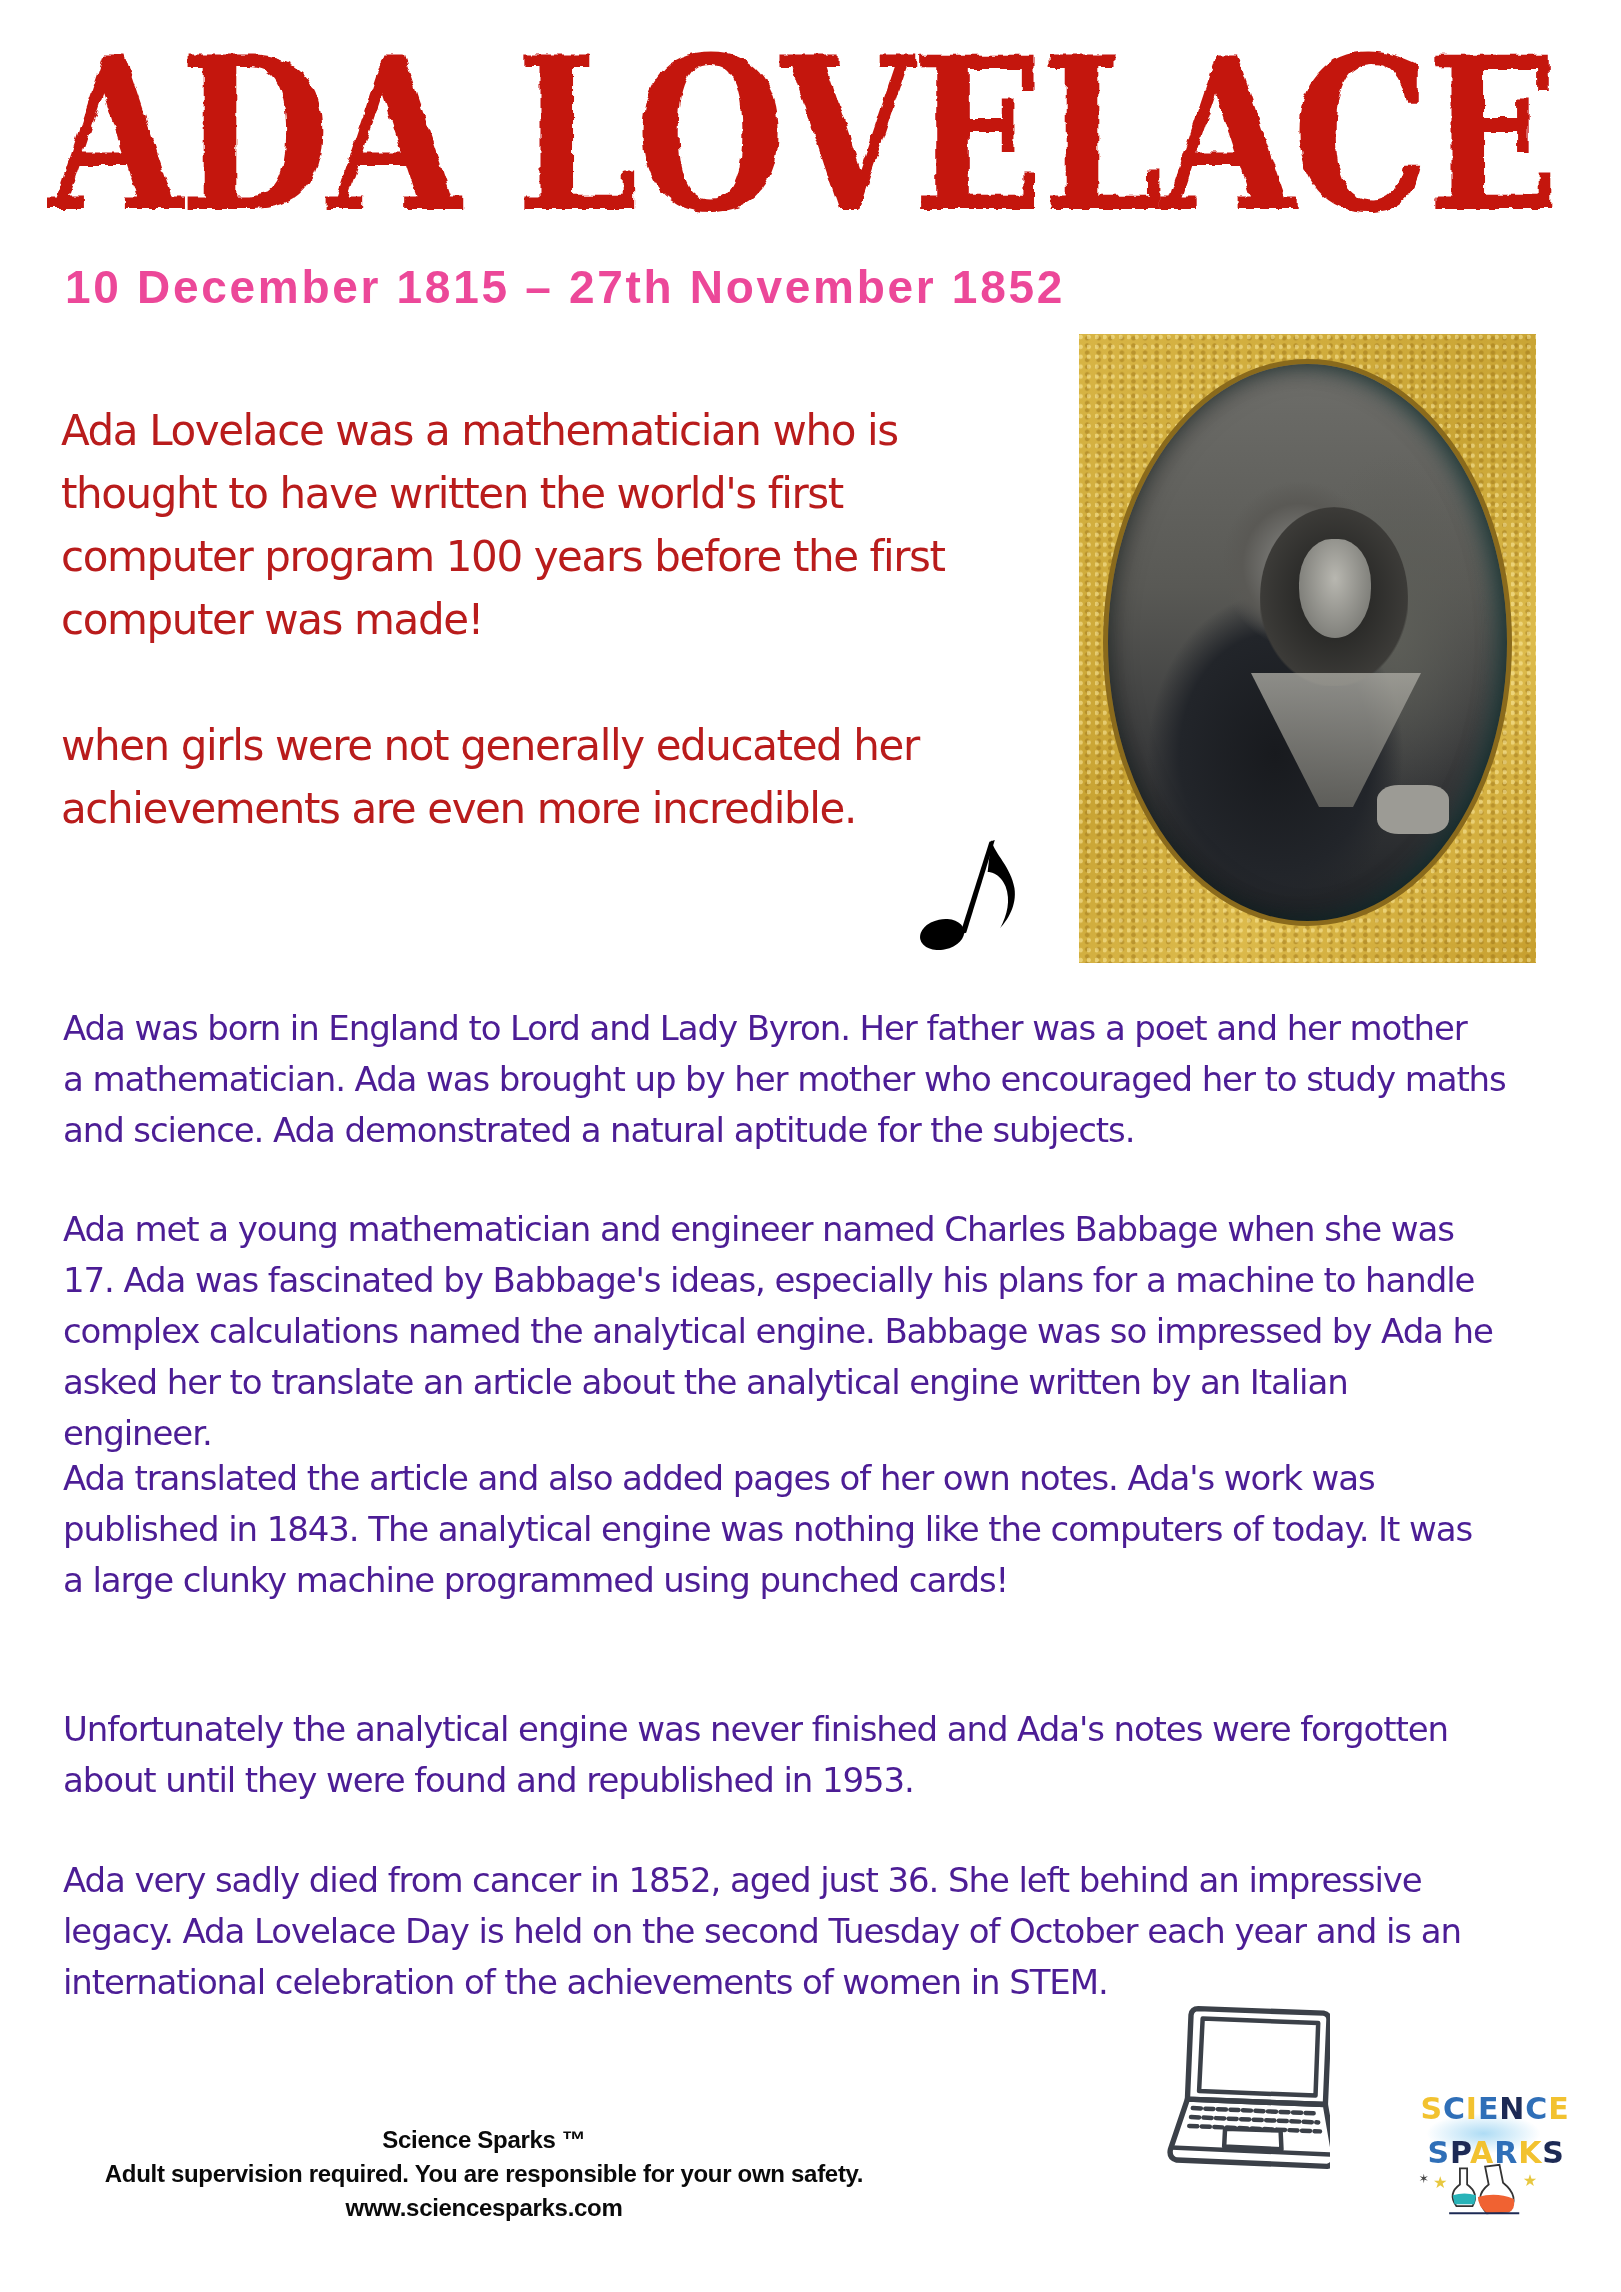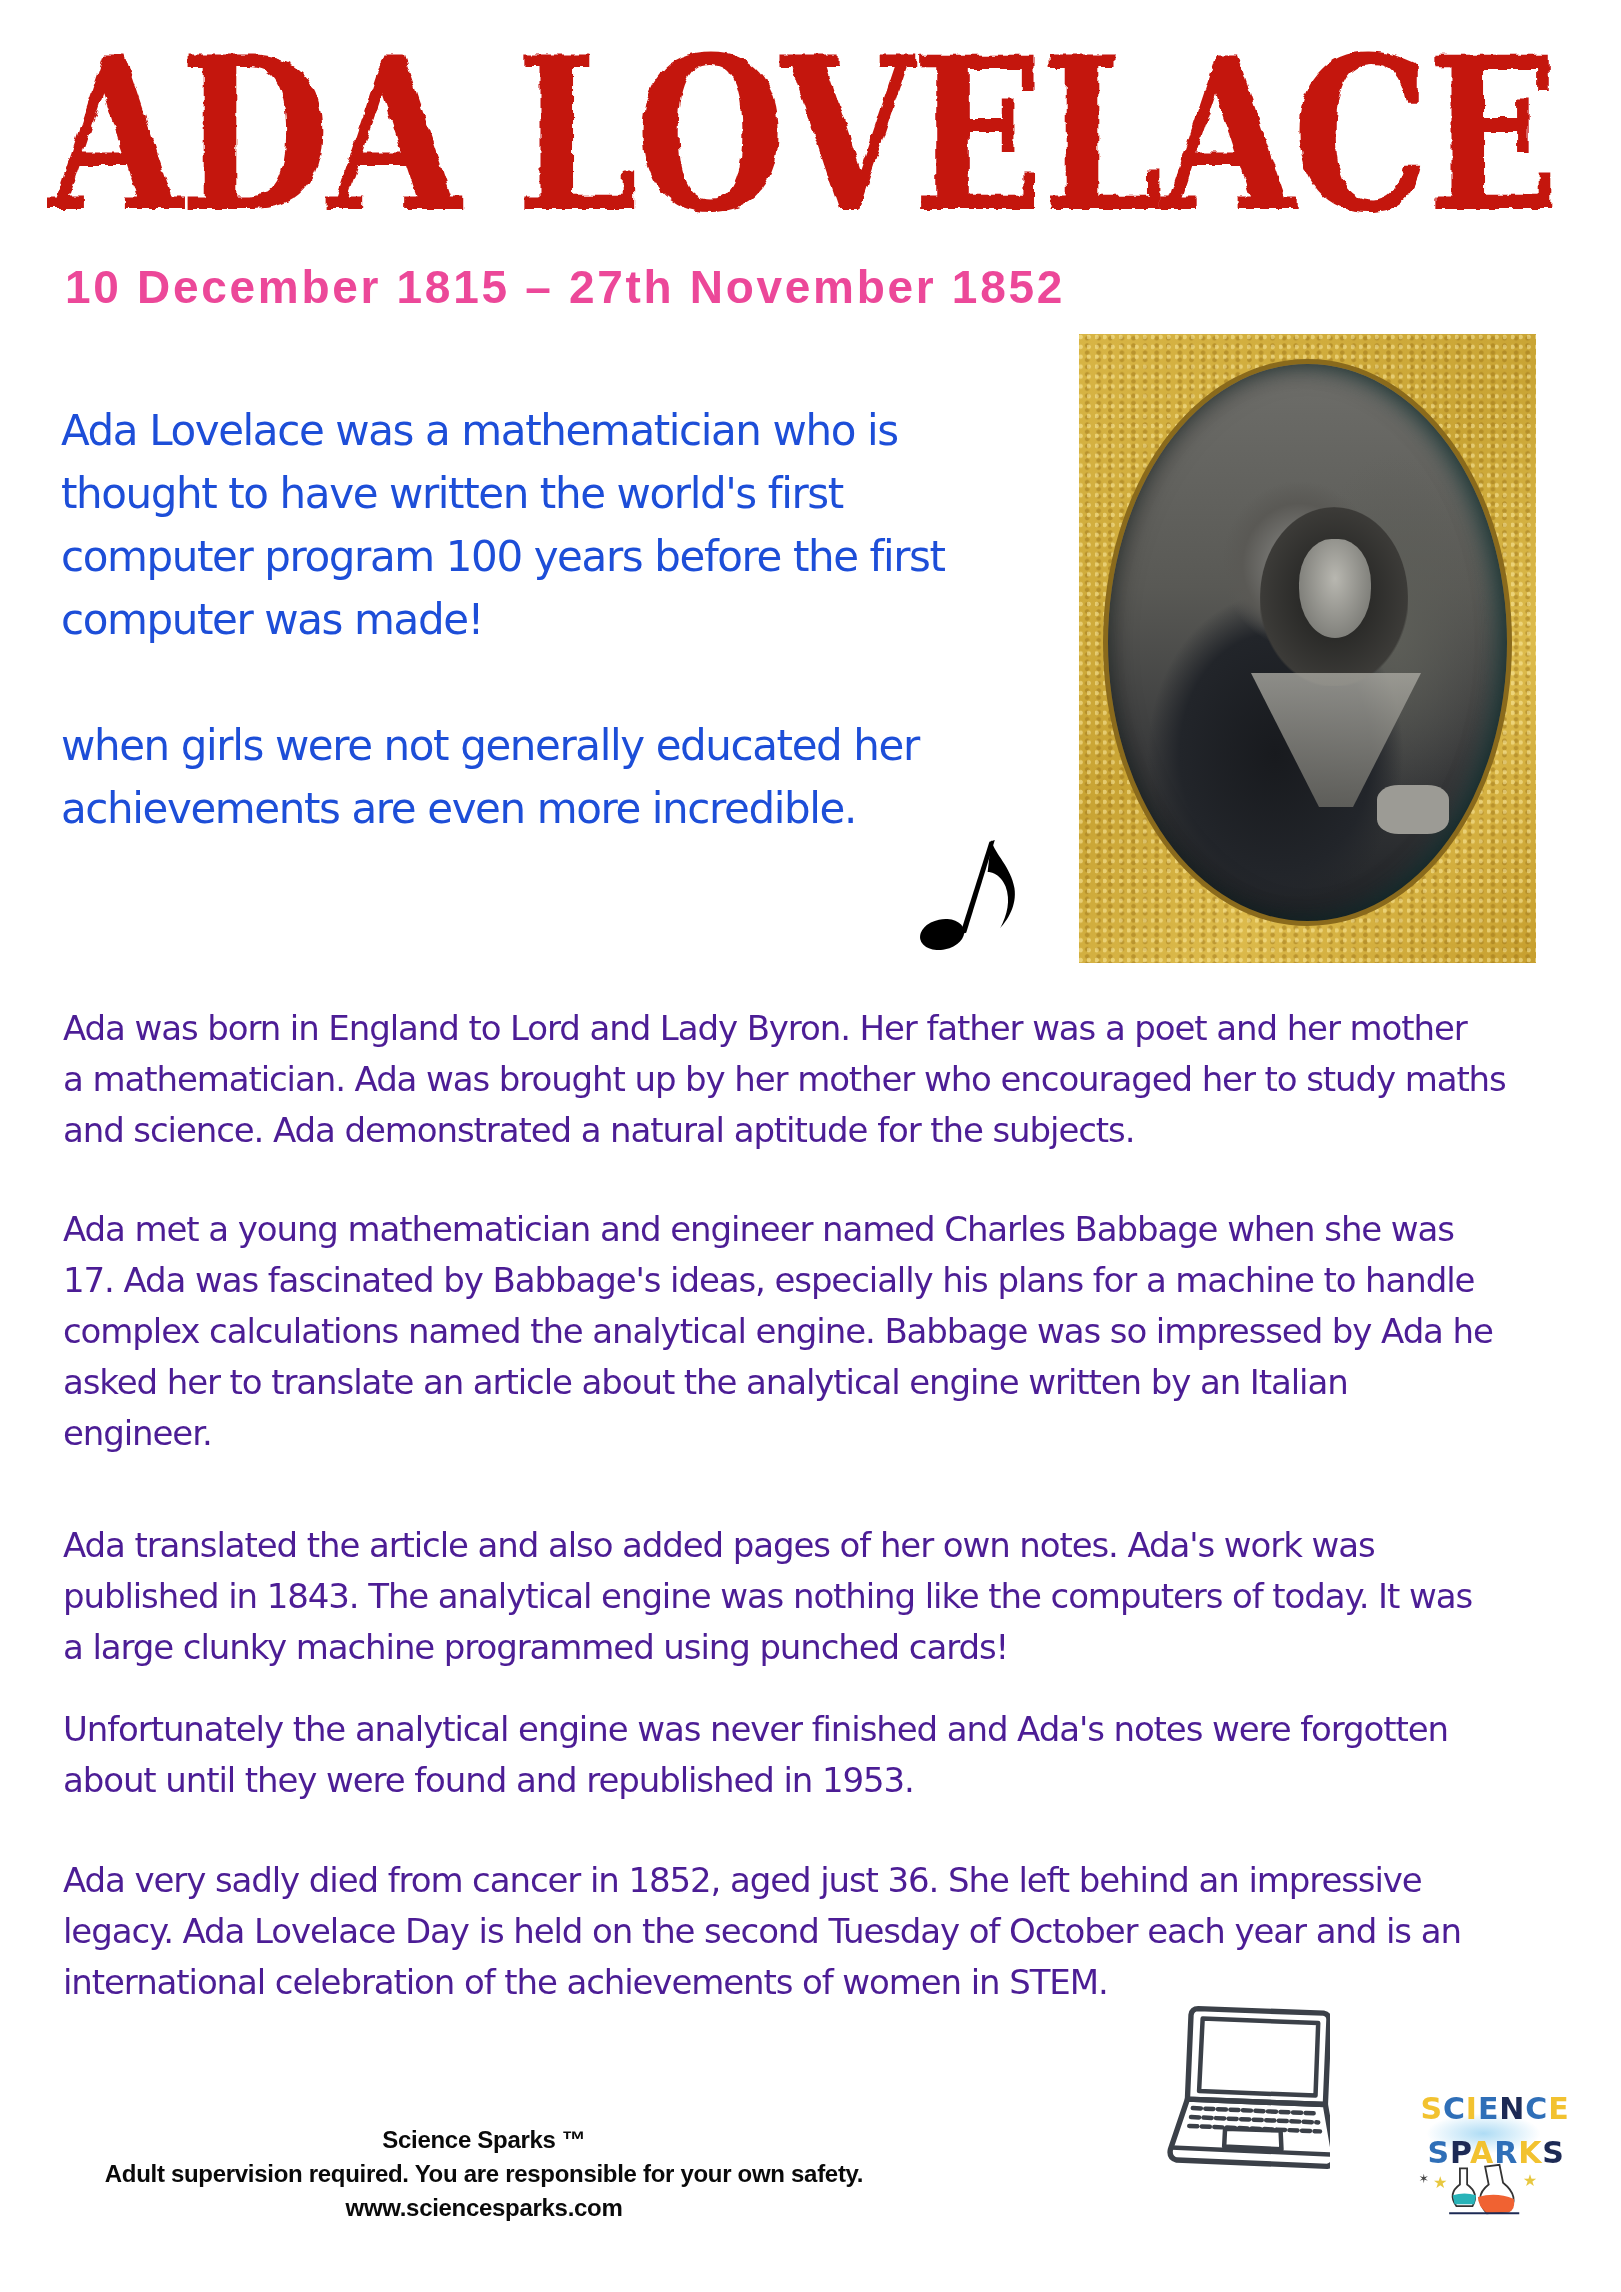--- a/index.html
+++ b/index.html
@@ -11,21 +11,21 @@
            font-family:"DejaVu Serif", serif; font-weight:bold;
            font-size:192px; line-height:179px; letter-spacing:-3.6px;
            white-space:nowrap; color:#c4150e; }
   .title svg { position:absolute; left:0; top:0; }
 
   .dates { left:65px; top:260px; font-family:"Liberation Sans", sans-serif;
            font-weight:bold; font-size:46px; letter-spacing:2.7px; color:#ec4899;
            white-space:nowrap; line-height:54px; }
 
   .intro { left:61px; width:994px; font-size:42px; line-height:63px;
-           font-family:"DejaVu Sans", sans-serif; letter-spacing:-1.4px; color:#1d4ed8; }
+           font-family:"DejaVu Sans", sans-serif; letter-spacing:-1.4px; color:#b91c1c; }
   .intro .line { display:block; white-space:nowrap; }
 
   .photo { left:1079px; top:334px; width:457px; height:629px;
            background:
              radial-gradient(circle at 20% 30%, rgba(255,240,170,.5) 0 1.8px, transparent 2.7px) 0 0/8px 9.9px,
              radial-gradient(circle at 70% 60%, rgba(150,110,20,.45) 0 1.8px, transparent 2.7px) 0 0/11.6px 7.2px,
              linear-gradient(135deg,#d8b545,#c9a434 45%,#ddbb4c 70%,#c79f2e); }
   .photo .oval { position:absolute; left:24px; top:25px; width:399px; height:557px;
            border-radius:50%; border:5.4px solid #8a6a1c;
            background:
@@ -114,21 +114,21 @@
   <span class="line">a mathematician. Ada was brought up by her mother who encouraged her to study maths</span>
   <span class="line">and science. Ada demonstrated a natural aptitude for the subjects.</span>
 </div>
 <div class="abs body-text" style="top:1204px;">
   <span class="line">Ada met a young mathematician and engineer named Charles Babbage when she was</span>
   <span class="line">17. Ada was fascinated by Babbage's ideas, especially his plans for a machine to handle</span>
   <span class="line">complex calculations named the analytical engine. Babbage was so impressed by Ada he</span>
   <span class="line">asked her to translate an article about the analytical engine written by an Italian</span>
   <span class="line">engineer.</span>
 </div>
-<div class="abs body-text" style="top:1520px;">
+<div class="abs body-text" style="top:1453px;">
   <span class="line">Ada translated the article and also added pages of her own notes. Ada's work was</span>
   <span class="line">published in 1843. The analytical engine was nothing like the computers of today. It was</span>
   <span class="line">a large clunky machine programmed using punched cards!</span>
 </div>
 <div class="abs body-text" style="top:1704px;">
   <span class="line">Unfortunately the analytical engine was never finished and Ada's notes were forgotten</span>
   <span class="line">about until they were found and republished in 1953.</span>
 </div>
 <div class="abs body-text" style="top:1855px;">
   <span class="line">Ada very sadly died from cancer in 1852, aged just 36. She left behind an impressive</span>

